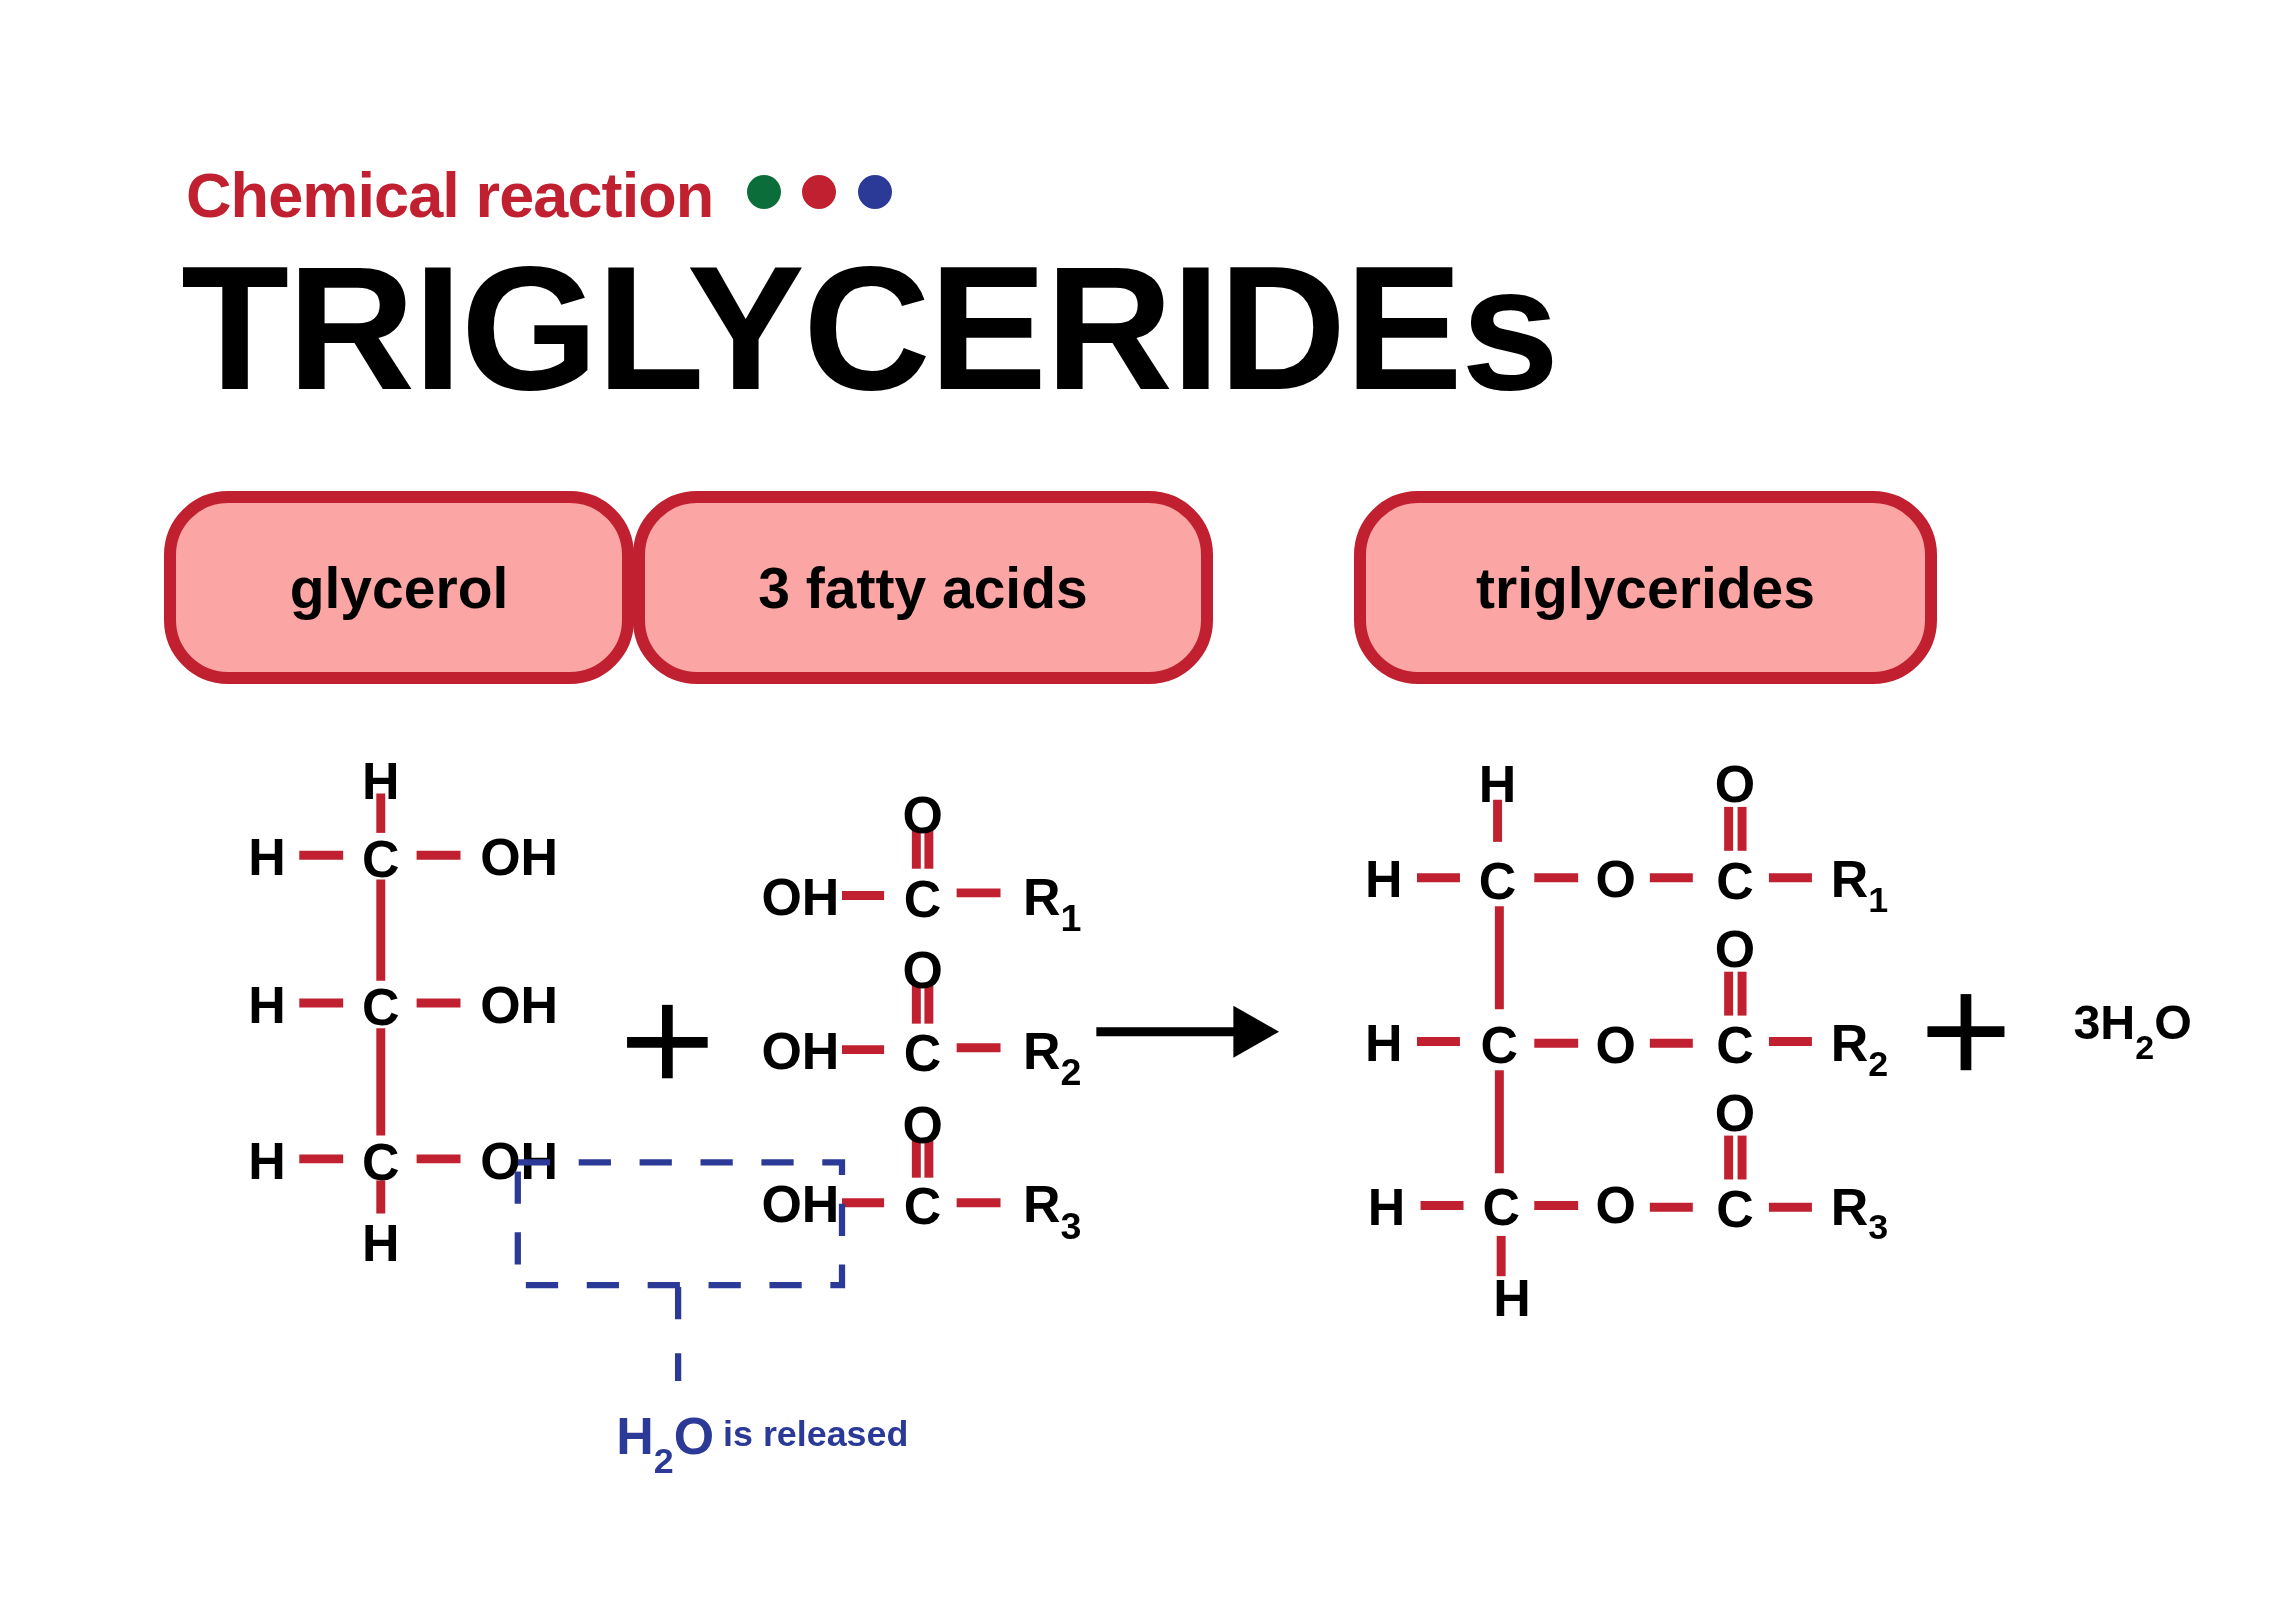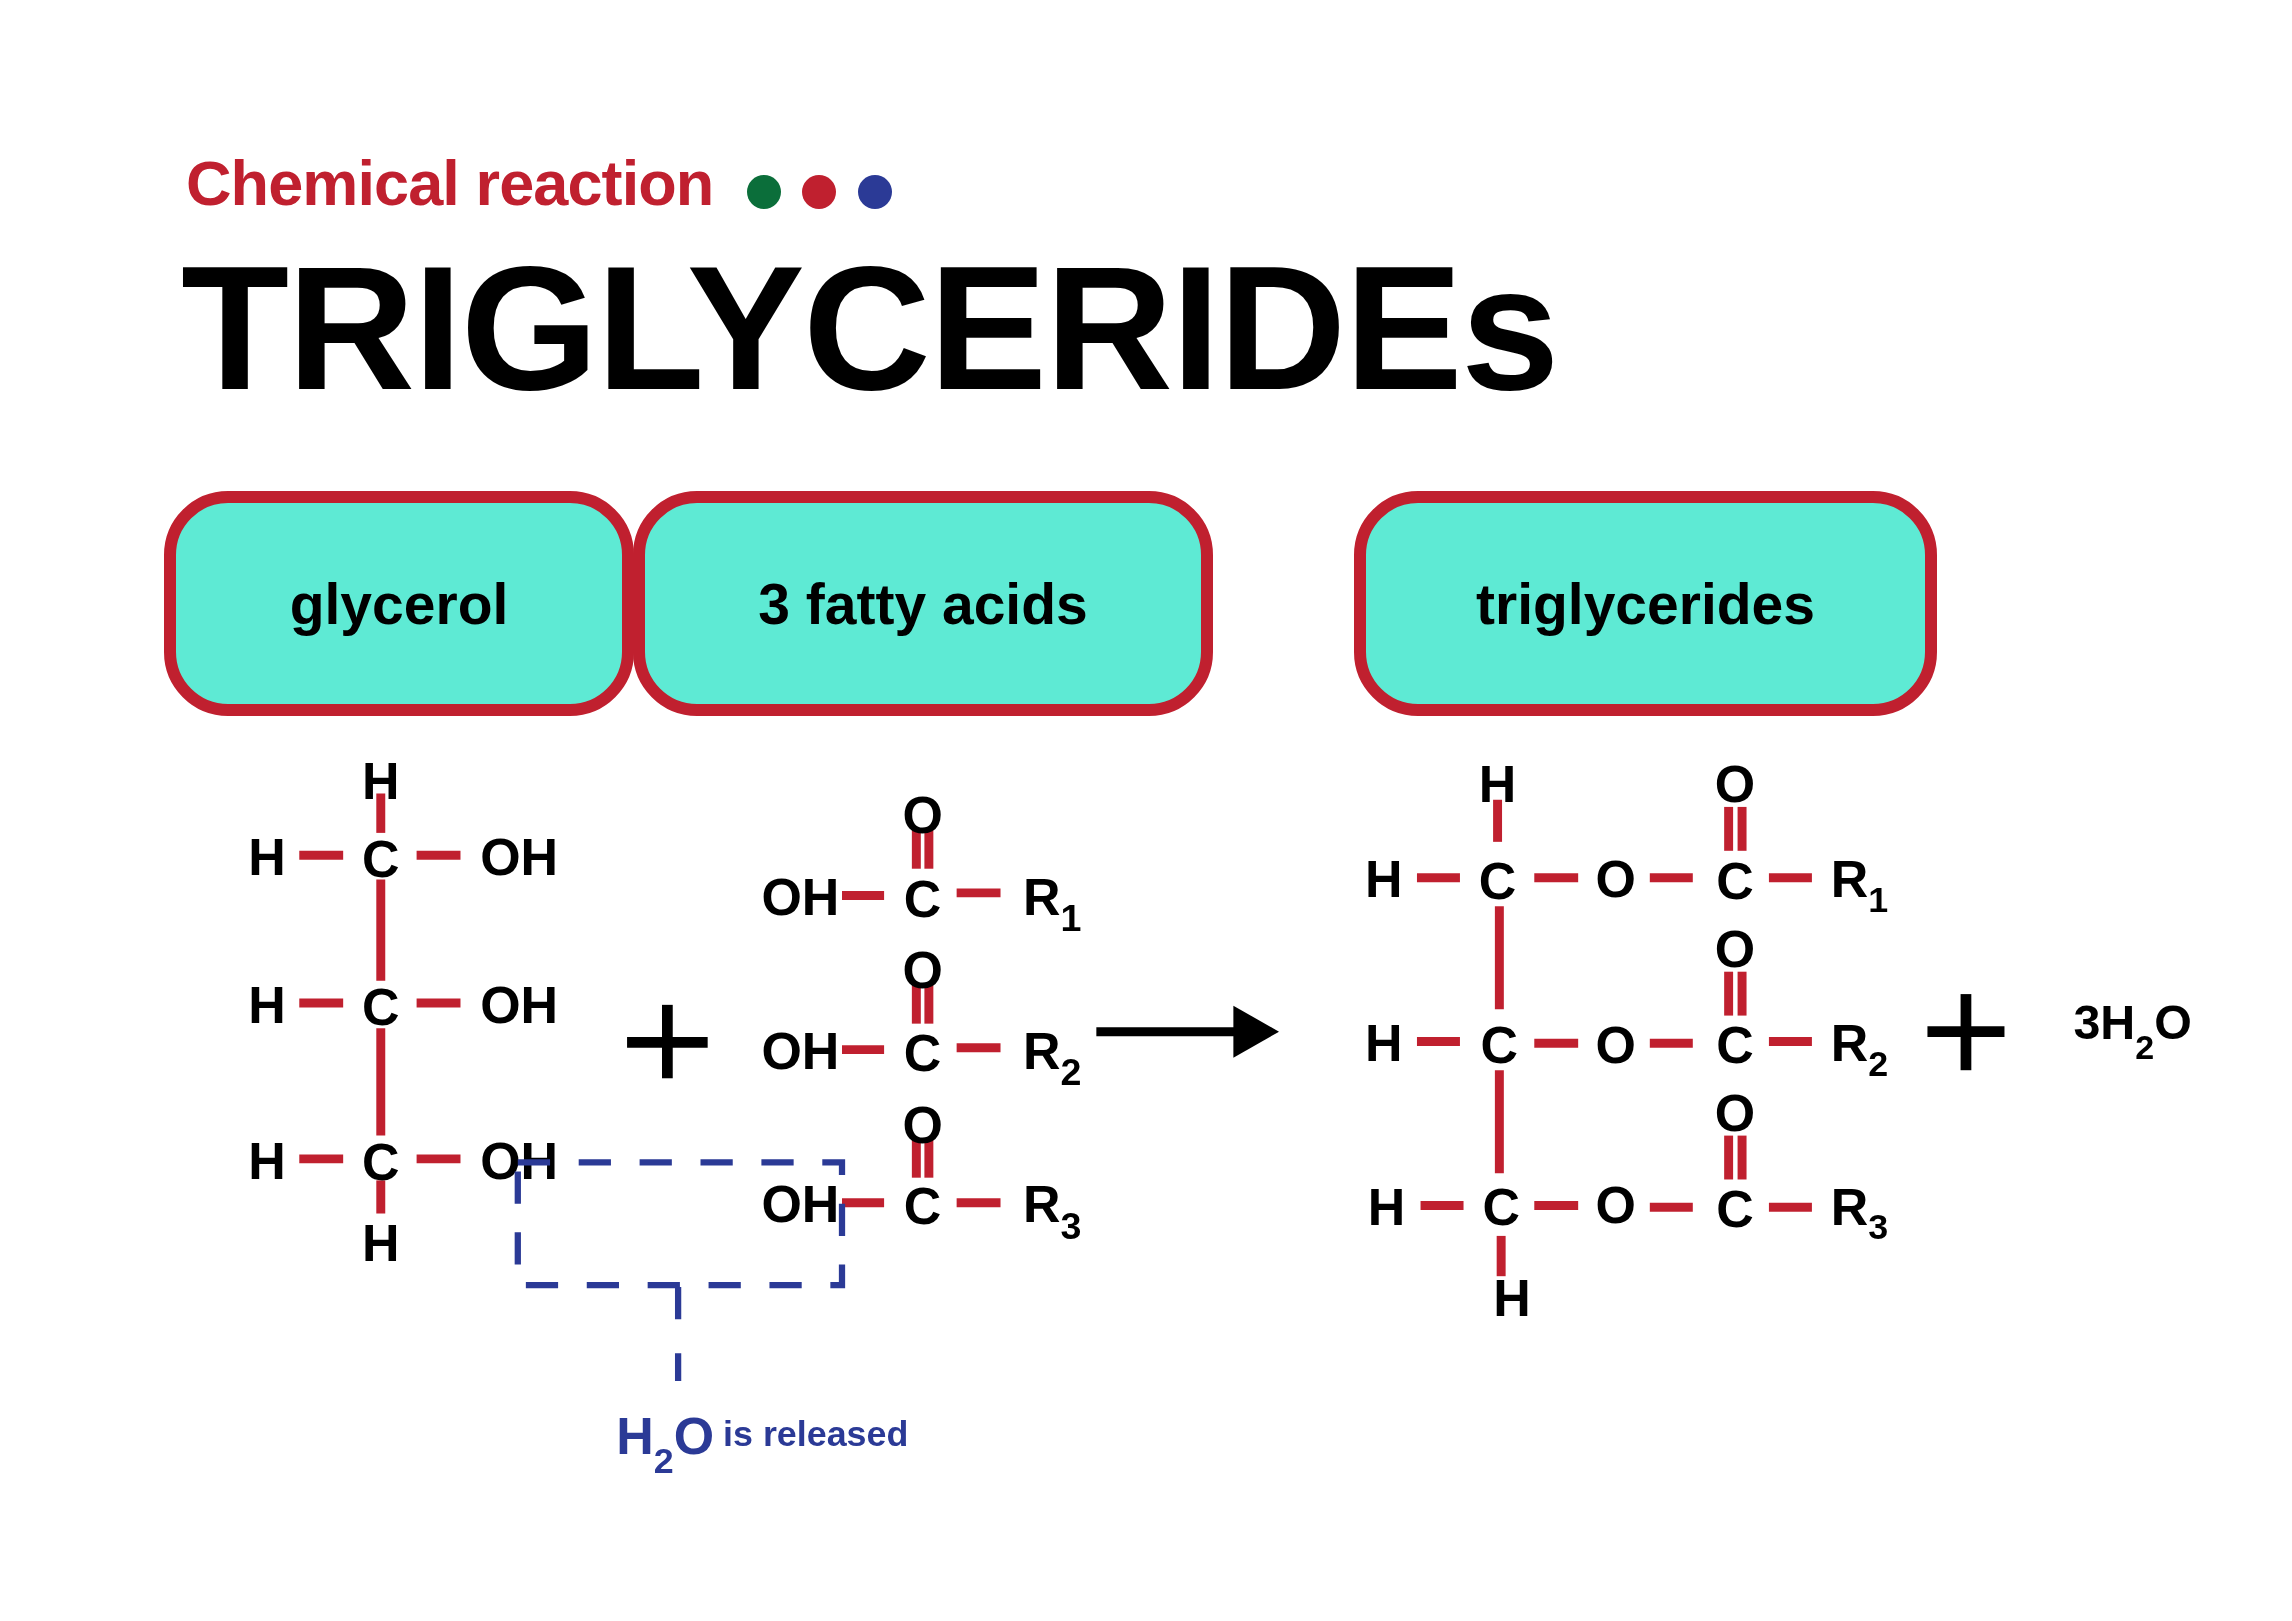--- a/index.html
+++ b/index.html
@@ -1,24 +1,24 @@
 <!DOCTYPE html>
 <html style="font-size:14.3px"><head>
   <meta charset="utf-8">
   <style>
     html, body { margin: 0; padding: 0; background: #ffffff; }
     body { width: 2293px; height: 1621px; position: relative; overflow: hidden;
            font-family: "Liberation Sans", "DejaVu Sans", sans-serif; }
-    .subtitle { position: absolute; left: 186px; top: 152px; font-size: 63px; font-weight: 700;
+    .subtitle { position: absolute; left: 186px; top: 164px; font-size: 63px; font-weight: 700;
                 color: #c0202f; letter-spacing: -0.9px; line-height: 1; white-space: nowrap; }
     .dot { position: absolute; width: 34px; height: 34px; border-radius: 50%; top: 175px; }
     .title { position: absolute; left: 181px; top: 240px; font-size: 177px; font-weight: 700;
              color: #000; line-height: 1; letter-spacing: -1.8px; white-space: nowrap; }
-    .label-box { position: absolute; top: 491px; height: 225px; box-sizing: border-box;
-                 border: 12.5px solid #c0202f; border-radius: 64px; background: #5eead4;
+    .label-box { position: absolute; top: 491px; height: 193px; box-sizing: border-box;
+                 border: 12.5px solid #c0202f; border-radius: 64px; background: #fca5a5;
                  display: flex; align-items: center; justify-content: center; text-align: right; }
     .label-box span { font-size: 57px; font-weight: 700; color: #000; white-space: nowrap; }
     svg.diagram { position: absolute; left: 0; top: 0; }
     svg text { font-family: "Liberation Sans", "DejaVu Sans", sans-serif; font-weight: 700; }
   </style>
 </head>
 <body>
 
 <div class="subtitle">Chemical reaction</div>
 <div class="dot" style="left:747px;background:#0b6e3a;"></div>

